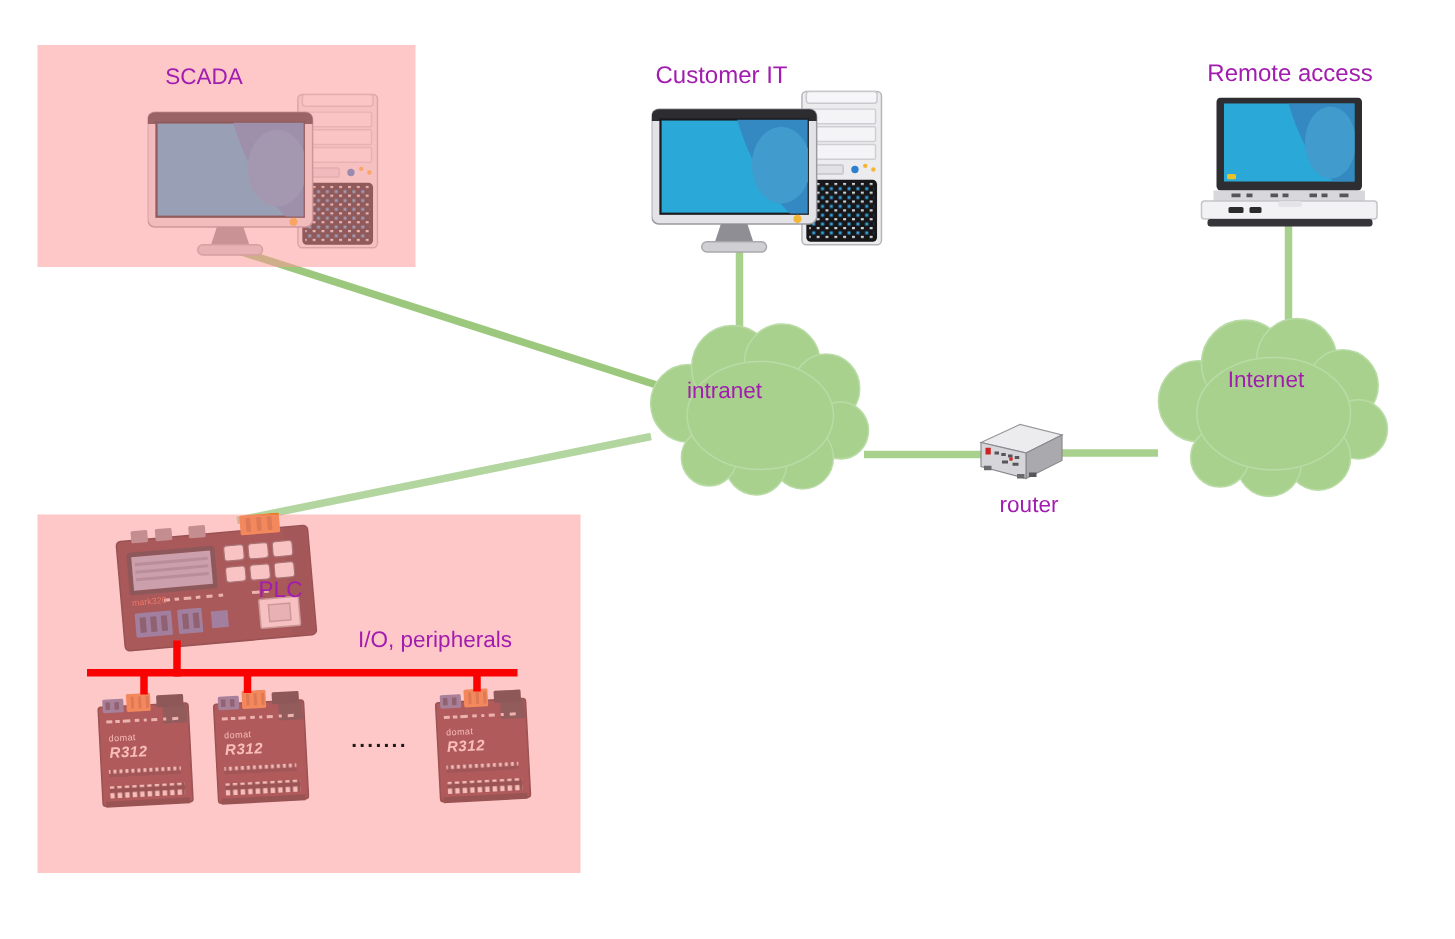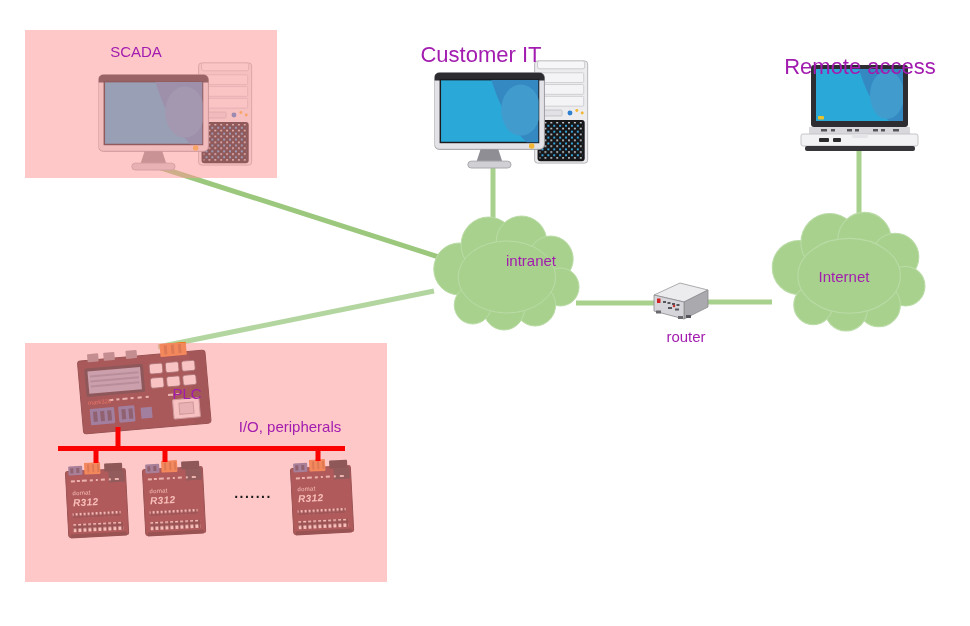--- a/index.html
+++ b/index.html
@@ -8,21 +8,21 @@
     font-family:"Liberation Sans", sans-serif;color:#111;
   }
   .layer{position:absolute;left:0;top:0;width:970px;height:626px;pointer-events:none;}
   .links{z-index:1;}
   .icon{position:absolute;z-index:2;}
   .icon svg{display:block;width:100%;height:100%;}
   .zone{position:absolute;z-index:3;background:rgba(255,150,150,0.52);}
   .bus{z-index:4;}
   .label{position:absolute;z-index:5;transform:translateX(-50%);white-space:nowrap;color:#a21caf;}
   .lbl-15{font-size:15px;}
-  .lbl-16{font-size:22px;}
+  .lbl-16{font-size:16px;}
   .ellipsis{font-size:14px;font-weight:bold;letter-spacing:1.5px;color:#1a1a1a;}
   .mod-text{position:absolute;left:7px;color:#eee4d8;line-height:1;}
   .mod-brand{top:27px;font-size:6px;letter-spacing:.3px;}
   .mod-model{top:35px;font-size:10px;font-weight:bold;font-style:italic;letter-spacing:.4px;color:#f3ebdf;}
   .plc-tiny{position:absolute;left:9px;top:50px;font-size:6px;color:#d4553a;line-height:1;}
   .rot-5{transform:rotate(-5deg);}
   .rot-3{transform:rotate(-3deg);}
 </style>
 </head>
 <body>
@@ -283,21 +283,21 @@
   <svg class="layer bus" viewBox="0 0 970 626">
     <line x1="118" y1="427" x2="118" y2="451" stroke="#fa0202" stroke-width="5"></line>
     <line x1="58" y1="448.5" x2="345" y2="448.5" stroke="#fa0202" stroke-width="5"></line>
     <line x1="96" y1="448" x2="96" y2="463" stroke="#fa0202" stroke-width="5"></line>
     <line x1="165" y1="448" x2="165" y2="462" stroke="#fa0202" stroke-width="5"></line>
     <line x1="318" y1="448" x2="318" y2="461" stroke="#fa0202" stroke-width="5"></line>
   </svg>
 
   <div class="label lbl-15" style="left:136px;top:43px">SCADA</div>
   <div class="label lbl-16" style="left:481px;top:42px">Customer IT</div>
-  <div class="label lbl-16" style="left:860px;top:54px">Remote access</div>
-  <div class="label lbl-15" style="left:531px;top:252px">intranet</div>
-  <div class="label lbl-15" style="left:844px;top:268px">Internet</div>
+  <div class="label lbl-16" style="left:860px;top:41px">Remote access</div>
+  <div class="label lbl-15" style="left:483px;top:252px">intranet</div>
+  <div class="label lbl-15" style="left:844px;top:245px">Internet</div>
   <div class="label lbl-15" style="left:686px;top:328px">router</div>
   <div class="label lbl-15" style="left:187px;top:385px">PLC</div>
   <div class="label lbl-15" style="left:290px;top:418px">I/O, peripherals</div>
   <div class="label ellipsis" style="left:253px;top:485px">.......</div>
 
 </div>
 
 </body></html>

